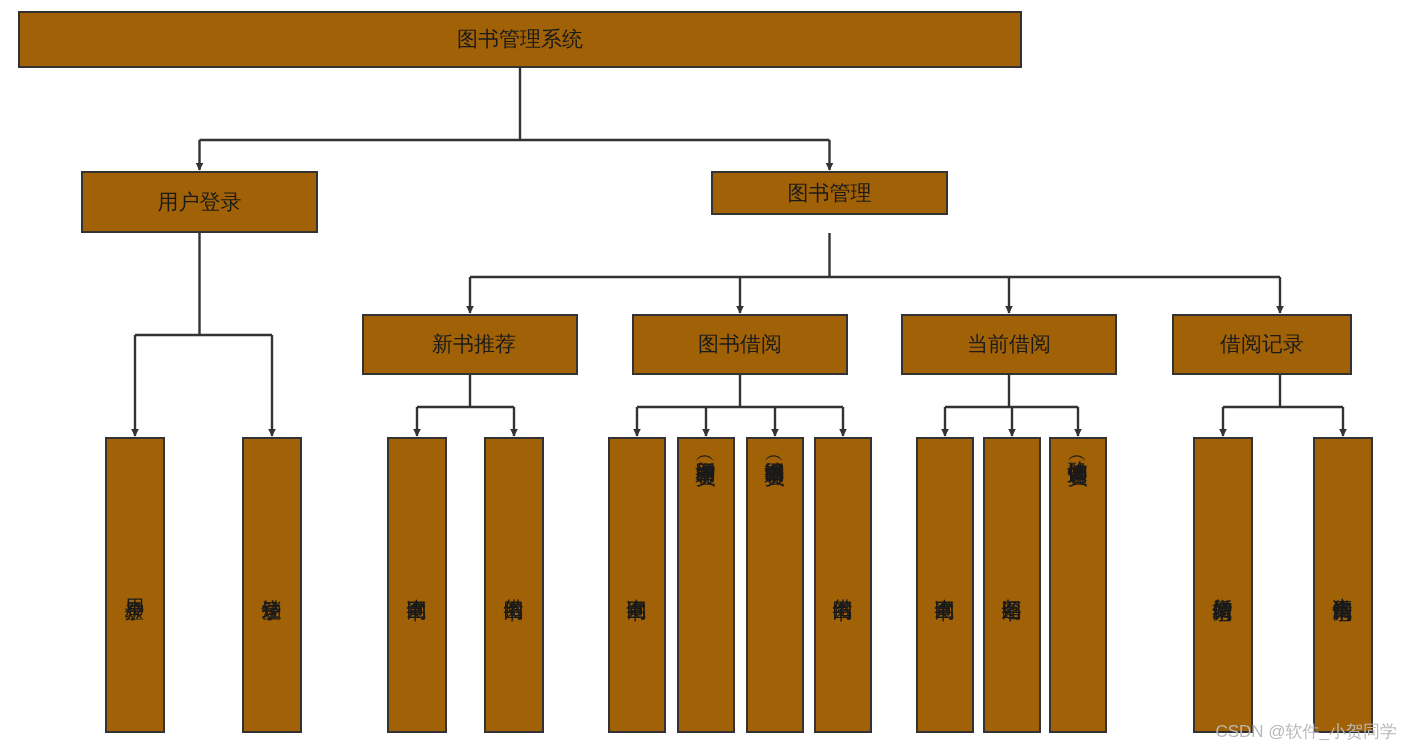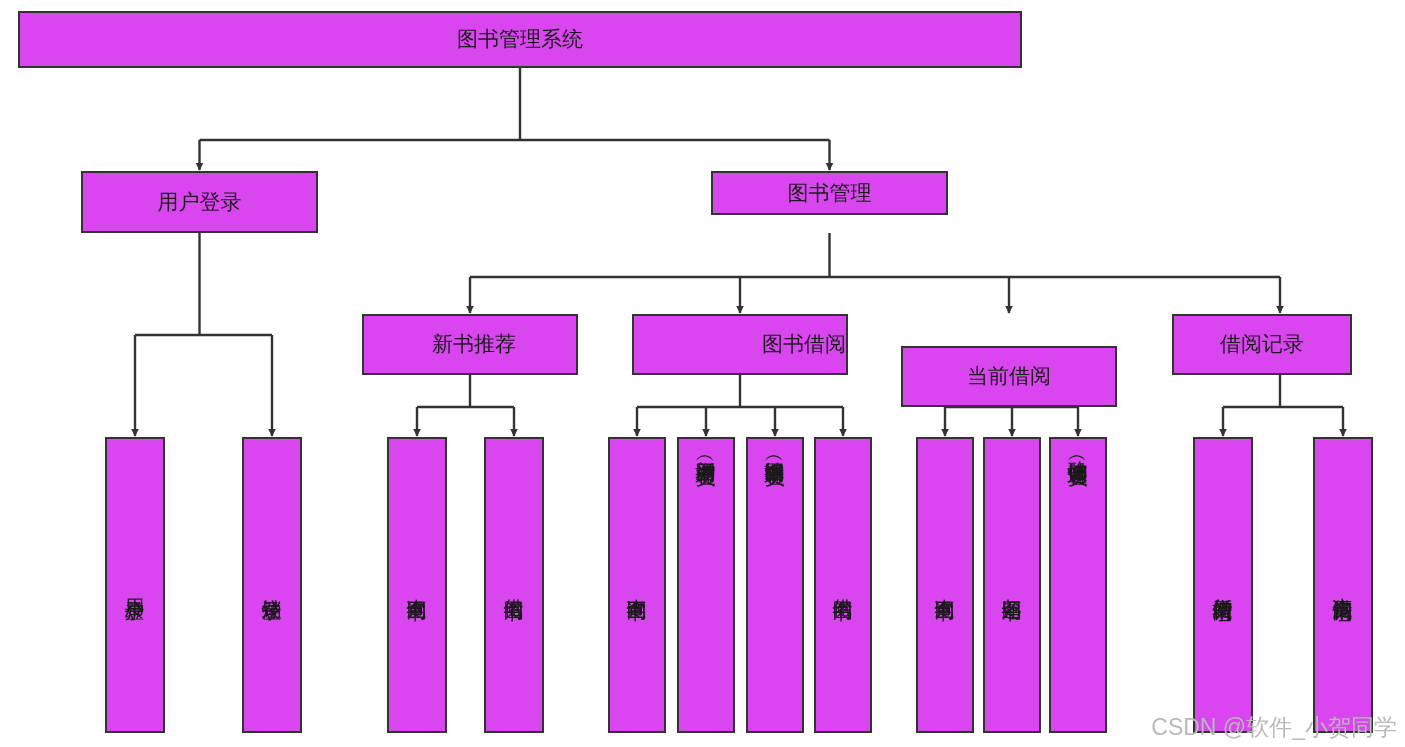--- a/index.html
+++ b/index.html
@@ -20,21 +20,21 @@
   #edges {
     position: absolute;
     left: 0;
     top: 0;
     width: 1405px;
     height: 747px;
   }
   .node {
     position: absolute;
     box-sizing: border-box;
-    background: #d946ef;
+    background: #a16207;
     border: 2px solid #333333;
     display: flex;
     align-items: center;
     justify-content: center;
     overflow: hidden;
   }
   .node .label {
     color: #1a1a1a;
     text-align: center;
     line-height: 1.18;
@@ -56,21 +56,21 @@
     line-height: 1;
   }
   .node.vertical.centered {
     align-items: center;
     padding-top: 0;
   }
   #watermark {
     position: absolute;
     right: 8px;
     bottom: 4px;
-    font-size: 23px;
+    font-size: 17px;
     color: #b9b9b9;
     white-space: nowrap;
     pointer-events: none;
     text-align: right;
   }
 </style>
 </head>
 <body>
 
 <div id="canvas">
@@ -120,24 +120,24 @@
       </div>
       <div class="node horizontal" style="left: 81px; top: 171px; width: 237px; height: 62px;">
         <span class="label">用户登录</span>
       </div>
       <div class="node horizontal" style="left: 711px; top: 171px; width: 237px; height: 44px;">
         <span class="label">图书管理</span>
       </div>
       <div class="node horizontal" style="left: 362px; top: 314px; width: 216px; height: 61px; padding-left: 8px;">
         <span class="label">新书推荐</span>
       </div>
-      <div class="node horizontal" style="left: 632px; top: 314px; width: 216px; height: 61px; justify-content: flex-end;">
+      <div class="node horizontal" style="left: 632px; top: 314px; width: 216px; height: 61px;">
         <span class="label">图书借阅</span>
       </div>
-      <div class="node horizontal" style="left: 901px; top: 314px; width: 216px; height: 61px; margin-top: 32px;">
+      <div class="node horizontal" style="left: 901px; top: 314px; width: 216px; height: 61px;">
         <span class="label">当前借阅</span>
       </div>
       <div class="node horizontal" style="left: 1172px; top: 314px; width: 180px; height: 61px;">
         <span class="label">借阅记录</span>
       </div>
       <div class="node vertical centered" style="left: 105px; top: 437px; width: 60px; height: 296px;">
         <span class="label">用户登录</span>
       </div>
       <div class="node vertical centered" style="left: 242px; top: 437px; width: 60px; height: 296px;">
         <span class="label">注销登录</span>

